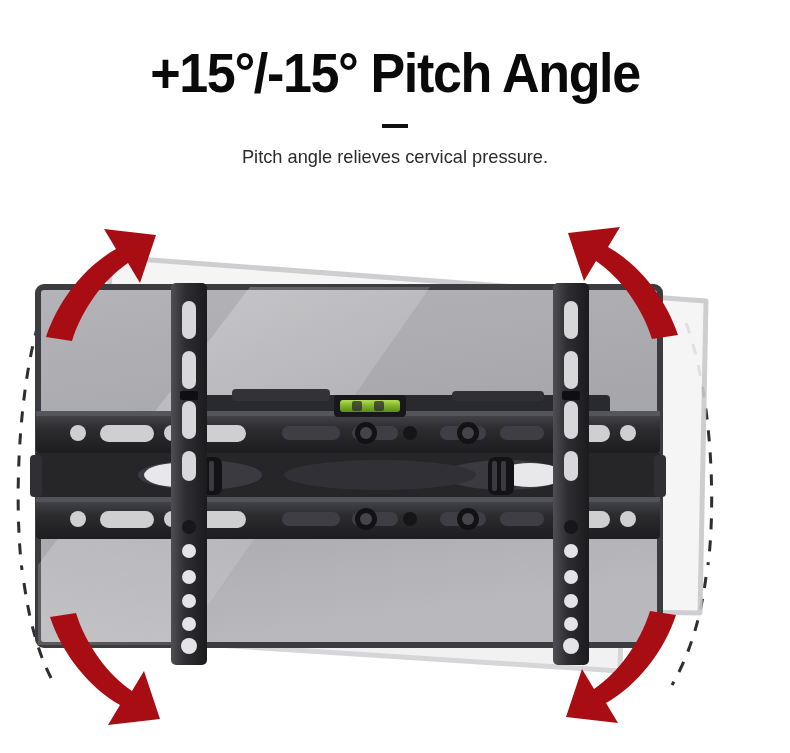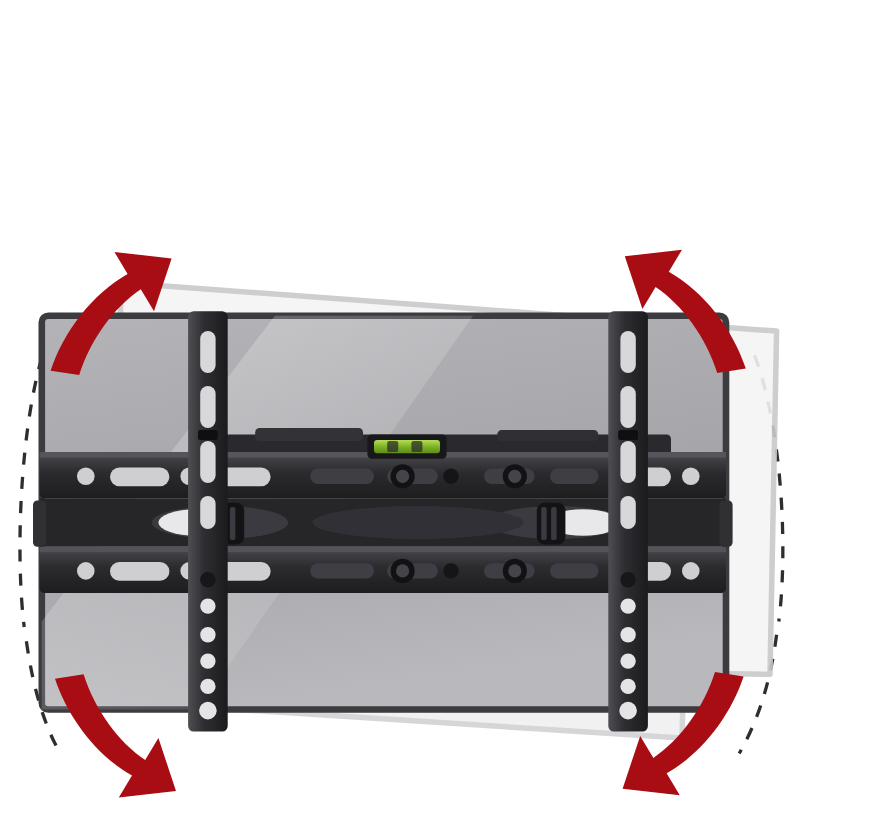--- a/index.html
+++ b/index.html
@@ -73,20 +73,25 @@
     display: block;
     width: 790px;
     height: 548px;
   }
 </style>
 </head>
 <body>
 
 <div class="page">
 
+  <div class="header">
+    <h1 class="title">+15°/-15° Pitch Angle</h1>
+    <div class="divider"></div>
+    <p class="subtitle">Pitch angle relieves cervical pressure.</p>
+  </div>
 
   <div class="stage">
     <svg viewBox="0 0 790 548" xmlns="http://www.w3.org/2000/svg">
       <defs>
         <linearGradient id="panelGrad" x1="0" y1="0" x2="0.25" y2="1">
           <stop offset="0%" stop-color="#b4b4b8"></stop>
           <stop offset="55%" stop-color="#a5a5aa"></stop>
           <stop offset="100%" stop-color="#b9b9bd"></stop>
         </linearGradient>
         <linearGradient id="sheenGrad" x1="0" y1="0" x2="1" y2="1">

